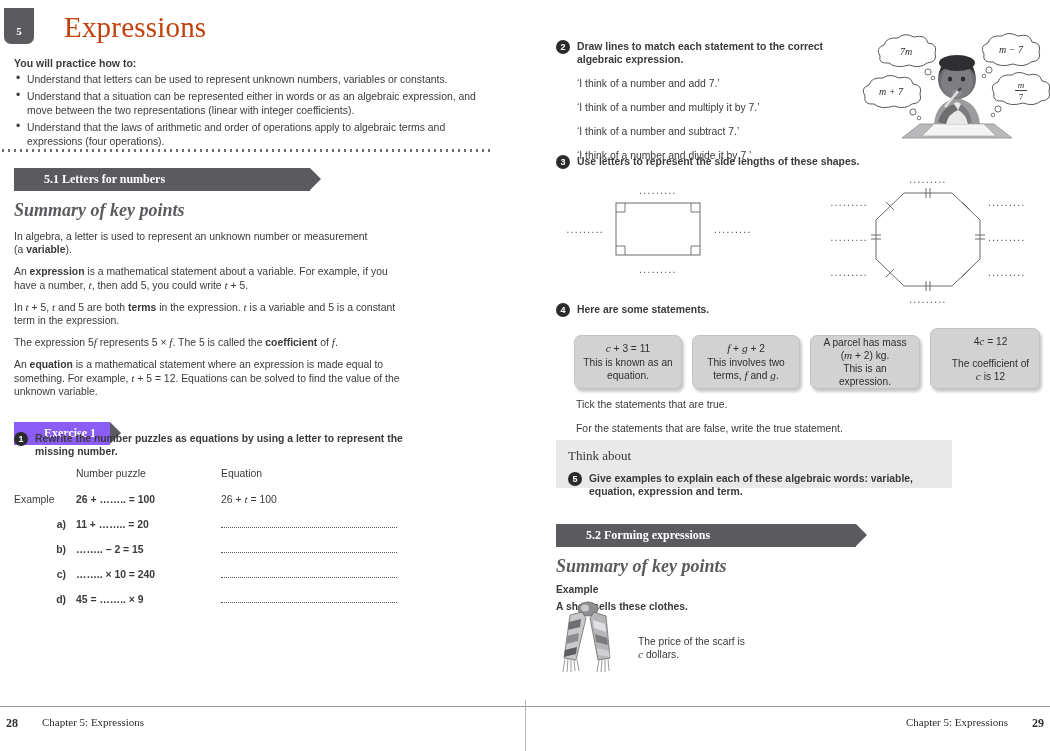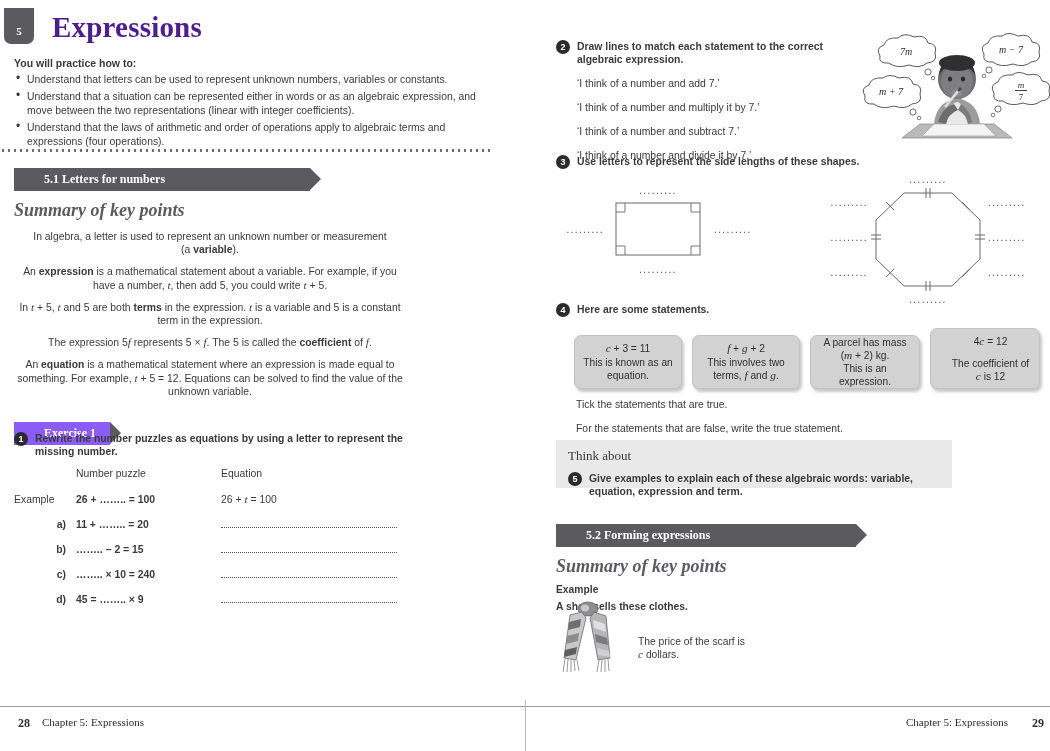--- a/index.html
+++ b/index.html
@@ -17,23 +17,23 @@
 
   
   .chap-head { position: absolute; left: 4px; top: 8px; display: flex; align-items: flex-start; }
   .chap-badge {
     width: 30px; height: 36px; background: #5b5b5f; color: #fff;
     border-radius: 0 0 7px 7px;
     font-family: "Liberation Serif", serif; font-weight: bold; font-size: 11px;
     display: flex; align-items: flex-end; justify-content: center; padding-bottom: 7px;
   }
   .chap-title {
-    margin-left: 18px; margin-top: 3px;
-    font-family: "Liberation Serif", serif; font-weight: bold;
-    font-size: 29px; color: #4c1d95; letter-spacing: .2px;
+    margin-left: 30px; margin-top: 3px;
+    font-family: "Liberation Serif", serif; font-weight: normal;
+    font-size: 29px; color: #c2410c; letter-spacing: .2px;
   }
 
   .intro-lead { position: absolute; left: 14px; top: 57px; font-size: 10.5px; font-weight: bold; color: #3a3a3c; }
   .intro-list { position: absolute; left: 14px; top: 73px; width: 478px; margin: 0; padding: 0; list-style: none; }
   .intro-list li { position: relative; padding-left: 13px; font-size: 10.4px; line-height: 13.4px; margin-bottom: 4px; }
   .intro-list li::before { content: "\2022"; position: absolute; left: 2px; top: -1px; font-size: 12px; }
 
   .dotted-rule {
     position: absolute; left: 0px; top: 149px; width: 490px; height: 3px;
     background-image: radial-gradient(circle, #6f6f73 1.2px, rgba(0,0,0,0) 1.3px);
@@ -55,21 +55,21 @@
   .pennant.sec2 { width: 300px; }
   .pennant.ex  { width: 96px; background: #8b5cf6; margin-top: 26px; }
   .pennant.ex::after { border-left-color: #5b5b5f; }
 
   .sec-head-1 { position: absolute; left: 14px; top: 168px; }
   .summary-1  { position: absolute; left: 14px; top: 200px; }
   .sum-title {
     font-family: "Liberation Serif", serif; font-style: italic; font-weight: bold;
     font-size: 18px; color: #5b5b5f; margin: 0 0 9px 0;
   }
-  .sum-p { font-size: 10.4px; line-height: 13.2px; margin: 0 0 9px 0; width: 392px; text-align: center; }
+  .sum-p { font-size: 10.4px; line-height: 13.2px; margin: 0 0 9px 0; width: 392px; }
   .sum-p b { font-weight: bold; }
   i.v { font-family: "Liberation Serif", serif; font-style: italic; font-size: 11.3px; }
 
   .ex-head { position: absolute; left: 14px; top: 396px; }
 
   
   .qnum {
     display: inline-flex; align-items: center; justify-content: center;
     width: 14px; height: 14px; border-radius: 50%;
     background: #2b2b2d; color: #fff; font-size: 9px; font-weight: bold;
@@ -132,21 +132,21 @@
   .sec-head-2 { position: absolute; left: 4px; top: 524px; }
   .summary-2  { position: absolute; left: 4px; top: 556px; width: 400px; }
   .ex-label { font-size: 10.3px; font-weight: bold; margin: 0 0 6px 0; }
   .scarf-block { position: absolute; left: 4px; top: 600px; display: flex; gap: 18px; align-items: center; }
   .scarf-caption { font-size: 10.3px; line-height: 13px; padding-top: 22px; }
 
   
   .footer-rule { position: absolute; left: 0; top: 706px; width: 1050px; height: 1px; background: #9a9a9e; }
   .spine { position: absolute; left: 525px; top: 700px; width: 1px; height: 51px; background: #b8b8bc; }
   .foot { position: absolute; top: 716px; font-family: "Liberation Serif", serif; font-size: 11px; color: #2e2e30; }
-  .foot-pl  { left: 18px; font-weight: bold; font-size: 12px; }
+  .foot-pl  { left: 6px; font-weight: bold; font-size: 12px; }
   .foot-tl  { left: 42px; }
   .foot-tr  { right: 42px; }
   .foot-pr  { right: 6px; font-weight: bold; font-size: 12px; }
 
   svg { display: block; overflow: visible; }
 </style>
 </head>
 <body>
 
 <div class="page">

